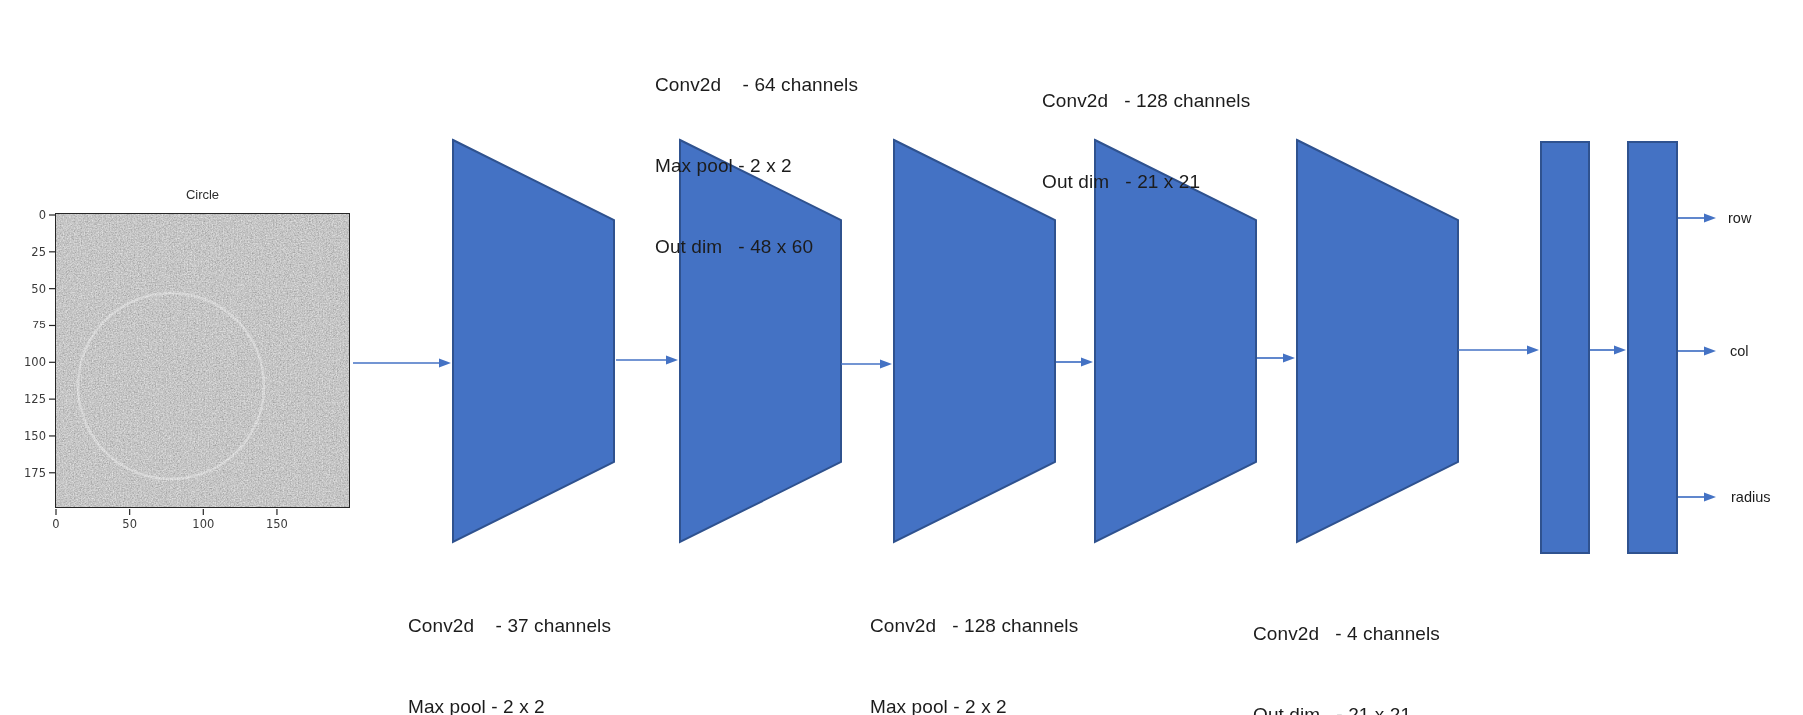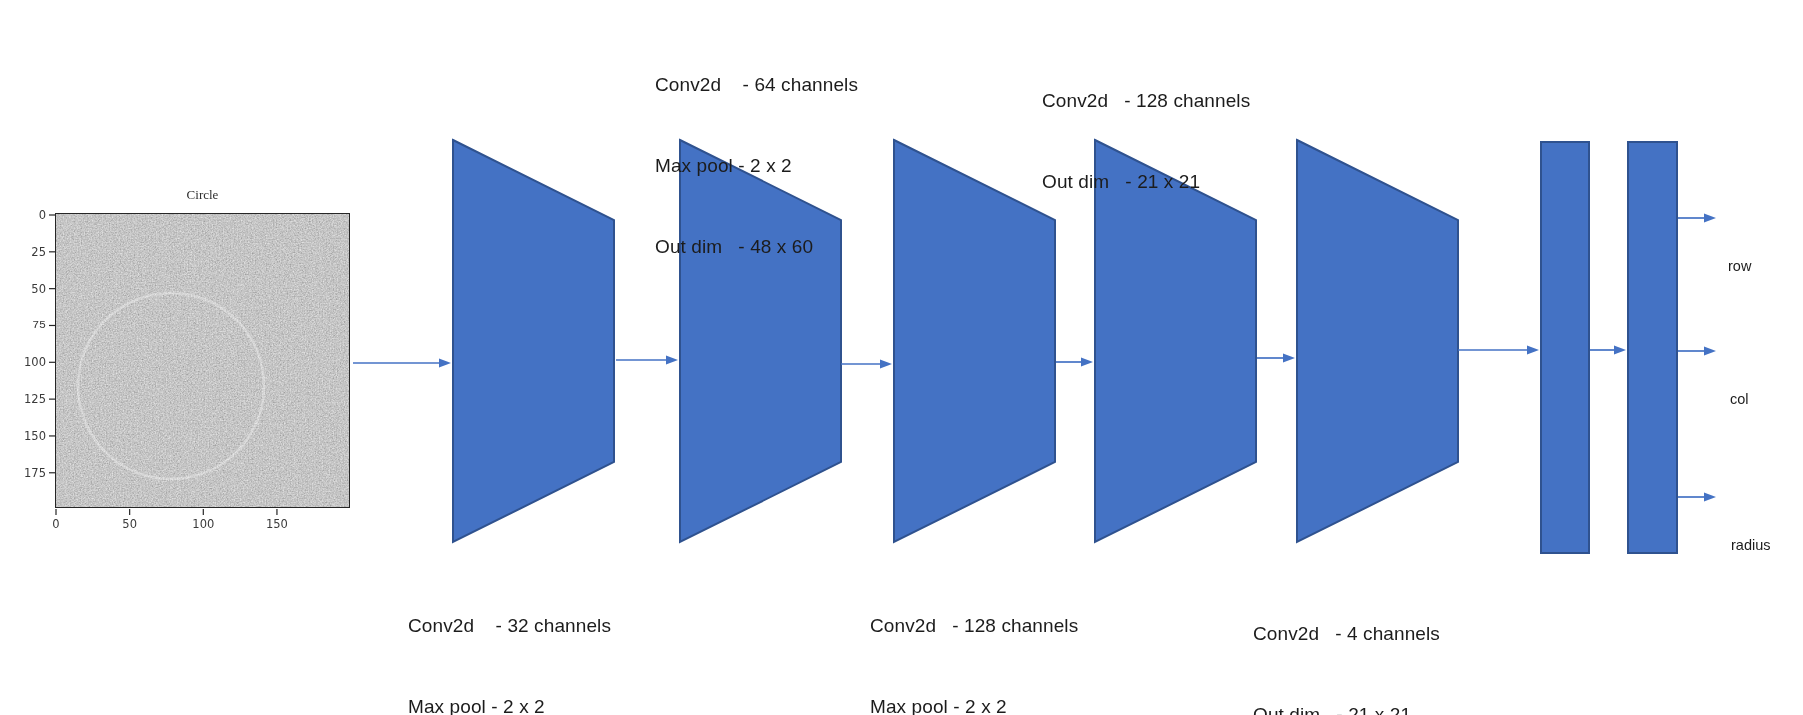--- a/index.html
+++ b/index.html
@@ -6,24 +6,24 @@
   #canvas {
     position:relative; width:1803px; height:715px; background:#ffffff;
     font-family:"Liberation Sans", sans-serif; overflow:hidden;
   }
   .abs { position:absolute; }
   .ann {
     position:absolute; white-space:pre; color:#1c1c1c;
     font-size:19px; line-height:27px; letter-spacing:0.1px;
   }
   .fc-title { position:absolute; color:#1c1c1c; font-size:20px; line-height:26px; }
-  .out-label { position:absolute; color:#1c1c1c; font-size:14.5px; line-height:18px;margin-top:48px; }
+  .out-label { position:absolute; color:#1c1c1c; font-size:14.5px; line-height:18px; }
   .plot-title {
     position:absolute; left:55px; top:187px; width:295px; text-align:center;
-    color:#2e2e2e; font-size:13px; font-family:Liberation Serif, serif;
+    color:#2e2e2e; font-size:13px; font-family:Liberation Sans, sans-serif;
   }
   .tick-label {
     position:absolute; color:#3a3a3a; font-size:11.5px;
     font-family:"DejaVu Sans", sans-serif;
   }
   .ytick { width:38px; text-align:right; }
   .xtick { width:40px; text-align:center; }
   svg { display:block; }
 </style>
 </head>
@@ -113,21 +113,21 @@
     <div>Max pool - 2 x 2</div>
     <div>Out dim   - 48 x 60</div>
   </div>
 
   <div class="ann" style="left:1042px; top:33px;">
     <div>Conv2d   - 128 channels</div>
     <div>Out dim   - 21 x 21</div>
   </div>
 
   <div class="ann" style="left:408px; top:558px;">
-    <div>Conv2d    - 32 channels</div>
+    <div>Conv2d    - 37 channels</div>
     <div>Max pool - 2 x 2</div>
     
   </div>
 
   <div class="ann" style="left:870px; top:558px;">
     <div>Conv2d   - 128 channels</div>
     <div>Max pool - 2 x 2</div>
     
   </div>
 

